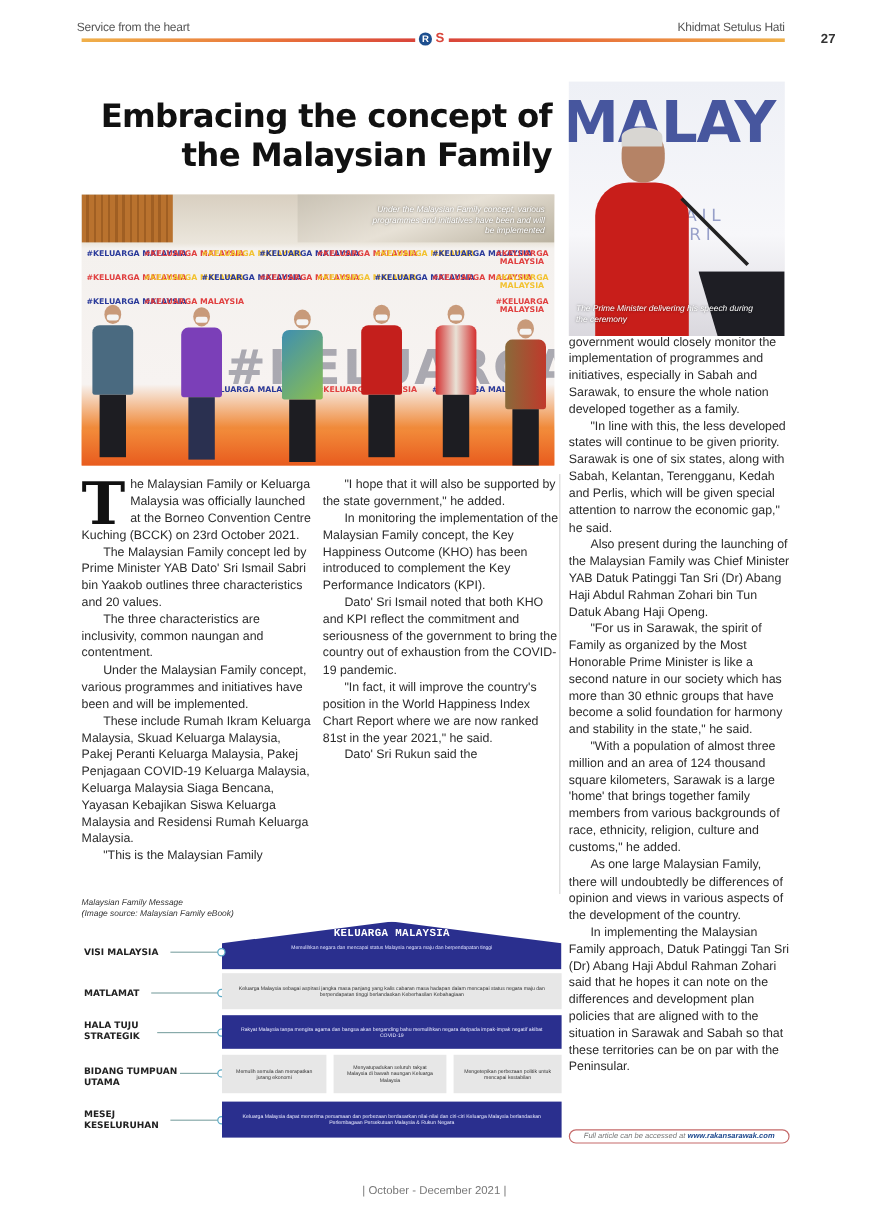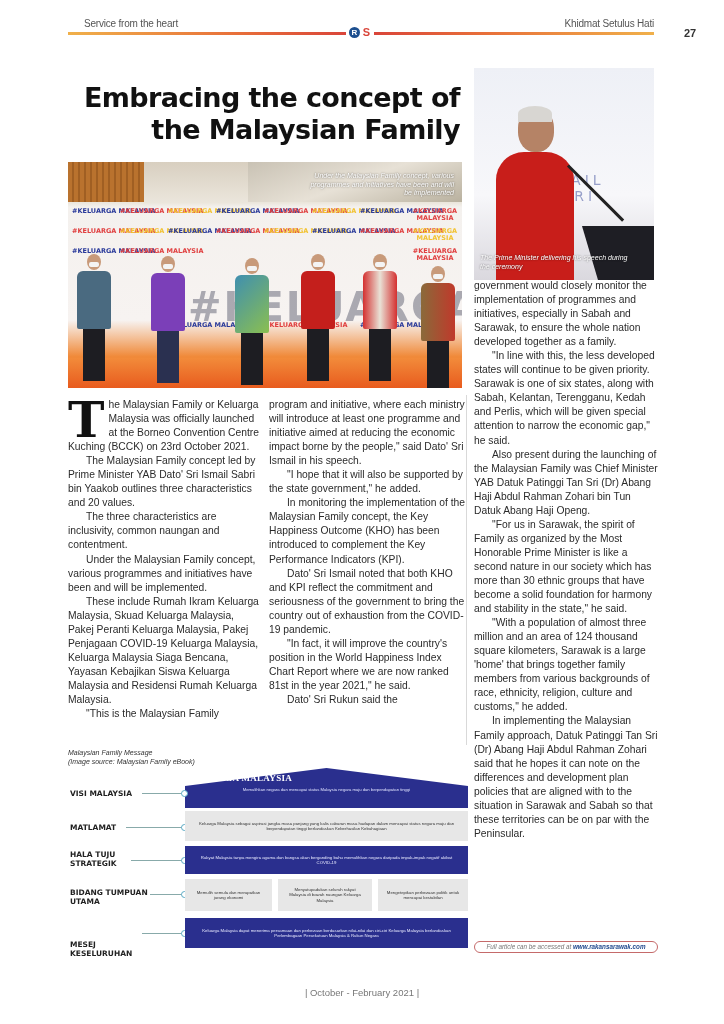--- a/index.html
+++ b/index.html
@@ -1,20 +1,20 @@
 <!DOCTYPE html>
 <html><head>
 <meta charset="utf-8">
 <style>
   * { box-sizing: border-box; margin: 0; padding: 0; }
   html, body { width: 724px; height: 1024px; background: #ffffff; overflow: hidden; }
   body { position: relative; font-family: "Liberation Sans", sans-serif; color: #222; }
 
   
-  .hdr-left { position: absolute; left: 84px; top: 18px; font-size: 10px; color: #555; letter-spacing: -0.2px; }
+  .hdr-left { position: absolute; left: 64px; top: 18px; font-size: 10px; color: #555; letter-spacing: -0.2px; }
   .hdr-right { position: absolute; right: 70px; top: 18px; font-size: 10px; color: #555; letter-spacing: -0.2px; }
   .page-num { position: absolute; left: 684px; top: 27px; font-size: 11px; font-weight: bold; color: #333; }
   .hdr-bar-l { position: absolute; left: 68px; top: 32px; width: 278px; height: 3px;
     background: linear-gradient(90deg, #f0b04a 0%, #e8703a 60%, #d9453a 100%); }
   .hdr-bar-r { position: absolute; left: 374px; top: 32px; width: 280px; height: 3px;
     background: linear-gradient(90deg, #d9453a 0%, #e8703a 40%, #f0b04a 100%); }
   .logo-r { position: absolute; left: 349px; top: 27px; width: 11px; height: 11px; border-radius: 50%;
     background: #1d4f8f; color: #fff; font-size: 8px; font-weight: bold; text-align: center; line-height: 11px; }
   .logo-s { position: absolute; left: 361px; top: 26px; width: 11px; height: 12px; color: #d9453a;
     font-size: 11px; font-weight: bold; text-align: center; line-height: 12px; }
@@ -71,22 +71,22 @@
   .col2 { left: 269px; top: 398px; width: 196px; }
   .col3 { left: 474px; top: 279px; width: 186px; }
 
   .vrule { position: absolute; left: 466px; top: 395px; width: 1px; height: 350px; background: #d9d9d9; }
 
   
   .info-cap { position: absolute; left: 68px; top: 748px; font-size: 7px; font-style: italic; line-height: 9px; color: #333; }
   .info { position: absolute; left: 68px; top: 768px; width: 396px; height: 190px; }
   .roof { position: absolute; left: 117px; top: 0; width: 283px; height: 40px; background: #2a2f8e;
     clip-path: polygon(0 45%, 50% 0, 100% 45%, 100% 100%, 0 100%); }
-  .roof-title { position: absolute; left: 117px; top: 5px; width: 283px; color: #fff;
-    font-family: Liberation Serif, serif; font-weight: bold; font-size: 9px; letter-spacing: .3px; }
+  .roof-title { position: absolute; left: 117px; top: 5px; width: 283px; text-align: center; color: #fff;
+    font-family: Liberation Mono, monospace; font-weight: bold; font-size: 9px; letter-spacing: .3px; }
   .roof-sub { position: absolute; left: 117px; top: 19px; width: 283px; text-align: center; color: #dfe2ff;
     font-size: 4.2px; }
   .row-label { position: absolute; left: 2px; font-family: "DejaVu Sans", sans-serif; font-weight: bold; font-size: 7.5px;
     line-height: 9px; color: #222; }
   .conn { position: absolute; left: 0; height: 1px; background: #8aa; }
   .node { position: absolute; width: 7px; height: 7px; border-radius: 50%; border: 1.4px solid #5aaac5; background: #fff; }
   .box { position: absolute; font-size: 4.3px; line-height: 5.5px; text-align: center; display: flex; align-items: center;
     justify-content: center; padding: 0 8px; }
   .box.blue { background: #2a2f8e; color: #e8eaff; }
   .box.gray { background: #e7e7e7; color: #333; }
@@ -181,56 +181,57 @@
         <div class="mask"></div>
       </div>
       <div class="torso" style="background:linear-gradient(90deg,#8a6a3a,#c0392b)"></div>
       <div class="legs"></div>
     </div>
 
   <div class="cap" style="right:8px;top:10px;width:150px">Under the Malaysian Family concept, various programmes and initiatives have been and will be implemented</div>
 </div>
 
 <div class="photo-pm">
+  <div class="pm-malay">MALAY</div>
   <div class="pm-sub">ISMAIL SABRI</div>
   <div class="pm-body"></div>
   <div class="pm-head"></div>
   <div class="pm-hair"></div>
   <div class="pm-mic"></div>
   <div class="pm-podium"></div>
   <div class="cap" style="left:6px;top:186px;width:150px;text-align:left">The Prime Minister delivering his speech during the ceremony</div>
 </div>
 
 <div class="col col1">
   <span class="dropcap">T</span>
   <p class="noindent">he Malaysian Family or Keluarga Malaysia was officially launched at the Borneo Convention Centre Kuching (BCCK) on 23rd October 2021.</p>
   <p>The Malaysian Family concept led by Prime Minister YAB Dato' Sri Ismail Sabri bin Yaakob outlines three characteristics and 20 values.</p>
   <p>The three characteristics are inclusivity, common naungan and contentment.</p>
   <p>Under the Malaysian Family concept, various programmes and initiatives have been and will be implemented.</p>
   <p>These include Rumah Ikram Keluarga Malaysia, Skuad Keluarga Malaysia, Pakej Peranti Keluarga Malaysia, Pakej Penjagaan COVID-19 Keluarga Malaysia, Keluarga Malaysia Siaga Bencana, Yayasan Kebajikan Siswa Keluarga Malaysia and Residensi Rumah Keluarga Malaysia.</p>
   <p>"This is the Malaysian Family</p>
 </div>
 
 <div class="col col2">
-  <p class="noindent">program and initiative, where each ministry will introduce at least one programme and initiative aimed at reducing the economic impact borne by the people," said Dato' Sri Ismail in his speech.</p>
   <p>"I hope that it will also be supported by the state government," he added.</p>
   <p>In monitoring the implementation of the Malaysian Family concept, the Key Happiness Outcome (KHO) has been introduced to complement the Key Performance Indicators (KPI).</p>
   <p>Dato' Sri Ismail noted that both KHO and KPI reflect the commitment and seriousness of the government to bring the country out of exhaustion from the COVID-19 pandemic.</p>
   <p>"In fact, it will improve the country's position in the World Happiness Index Chart Report where we are now ranked 81st in the year 2021," he said.</p>
   <p>Dato' Sri Rukun said the</p>
 </div>
 
 <div class="vrule"></div>
 
 <div class="col col3">
   <p class="noindent">government would closely monitor the implementation of programmes and initiatives, especially in Sabah and Sarawak, to ensure the whole nation developed together as a family.</p>
   <p>"In line with this, the less developed states will continue to be given priority. Sarawak is one of six states, along with Sabah, Kelantan, Terengganu, Kedah and Perlis, which will be given special attention to narrow the economic gap," he said.</p>
   <p>Also present during the launching of the Malaysian Family was Chief Minister YAB Datuk Patinggi Tan Sri (Dr) Abang Haji Abdul Rahman Zohari bin Tun Datuk Abang Haji Openg.</p>
   <p>"For us in Sarawak, the spirit of Family as organized by the Most Honorable Prime Minister is like a second nature in our society which has more than 30 ethnic groups that have become a solid foundation for harmony and stability in the state," he said.</p>
   <p>"With a population of almost three million and an area of 124 thousand square kilometers, Sarawak is a large 'home' that brings together family members from various backgrounds of race, ethnicity, religion, culture and customs," he added.</p>
+  <p>As one large Malaysian Family, there will undoubtedly be differences of opinion and views in various aspects of the development of the country.</p>
   <p>In implementing the Malaysian Family approach, Datuk Patinggi Tan Sri (Dr) Abang Haji Abdul Rahman Zohari said that he hopes it can note on the differences and development plan policies that are aligned with to the situation in Sarawak and Sabah so that these territories can be on par with the Peninsular.</p>
 </div>
 
 <div class="info-cap">
   <div>Malaysian Family Message</div>
   <div>(Image source: Malaysian Family eBook)</div>
 </div>
 
 <div class="info">
   <div class="roof"></div>
@@ -255,26 +256,26 @@
 
   <div class="row-label" style="top:120px">
       <span style="display:block;width:80px">BIDANG TUMPUAN UTAMA</span>
     </div>
   <div class="conn" style="left:82px;top:126px;width:32px"></div>
   <div class="node" style="left:113px;top:123px"></div>
   <div class="box gray" style="left:117px;top:111px;width:87px;height:32px">Memulih semula dan merapatkan jurang ekonomi</div>
   <div class="box gray" style="left:210px;top:111px;width:94px;height:32px">Menyatupadukan seluruh rakyat Malaysia di bawah naungan Keluarga Malaysia</div>
   <div class="box gray" style="left:310px;top:111px;width:90px;height:32px">Mengetepikan perbezaan politik untuk mencapai kestabilan</div>
 
-  <div class="row-label" style="top:172px">
+  <div class="row-label" style="top:156px">
       <span style="display:block;width:70px">MESEJ KESELURUHAN</span>
     </div>
   <div class="conn" style="left:74px;top:165px;width:40px"></div>
   <div class="node" style="left:113px;top:162px"></div>
   <div class="box blue" style="left:117px;top:150px;width:283px;height:30px">Keluarga Malaysia dapat menerima persamaan dan perbezaan berdasarkan nilai-nilai dan ciri-ciri Keluarga Malaysia berlandaskan Perlembagaan Persekutuan Malaysia &amp; Rukun Negara</div>
 </div>
 
 <div class="linkbox">
   <span>Full article can be accessed at</span>
   <b>www.rakansarawak.com</b>
 </div>
 
-<div class="footer">| October - February 2021 |</div>
+<div class="footer">| October - December 2021 |</div>
 
 </body></html>

